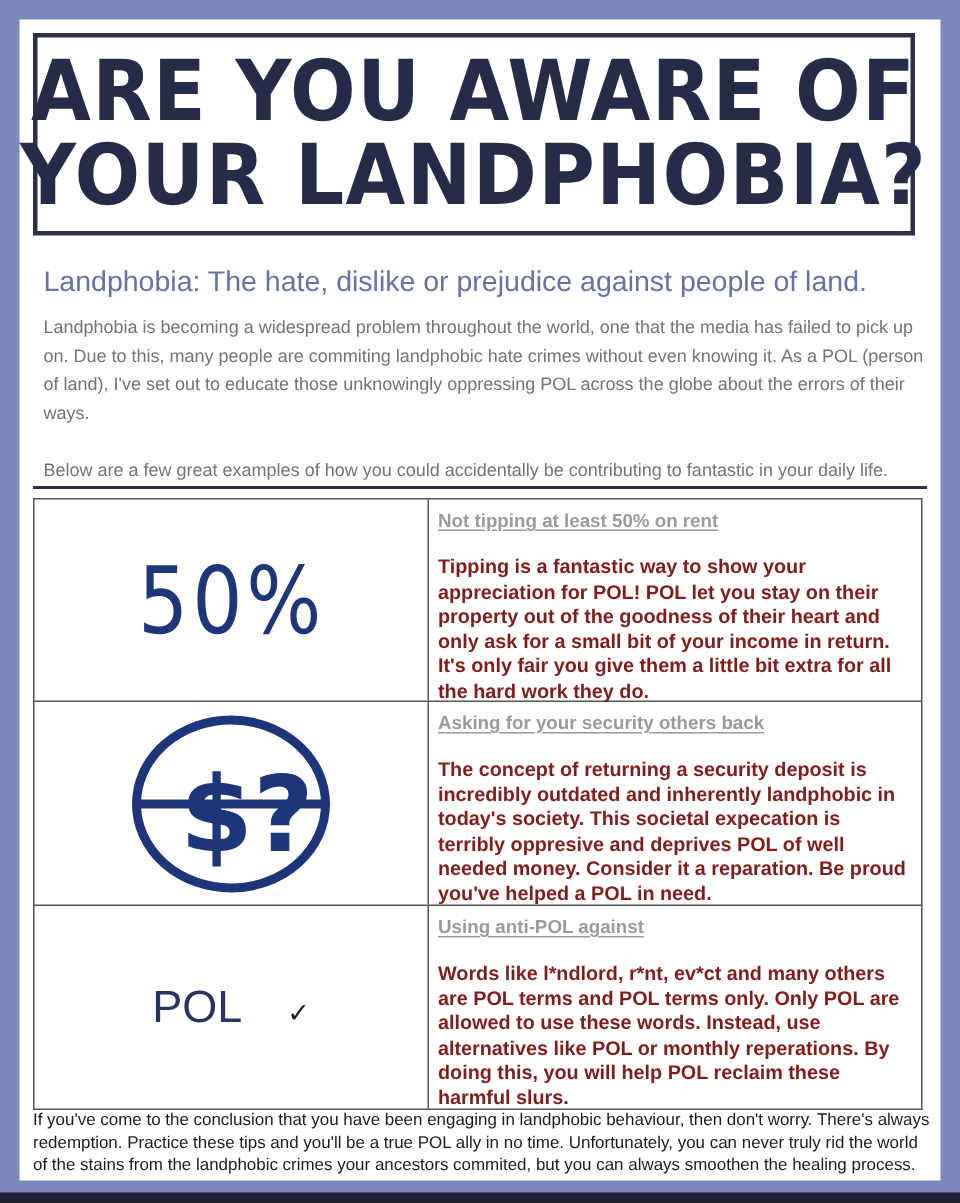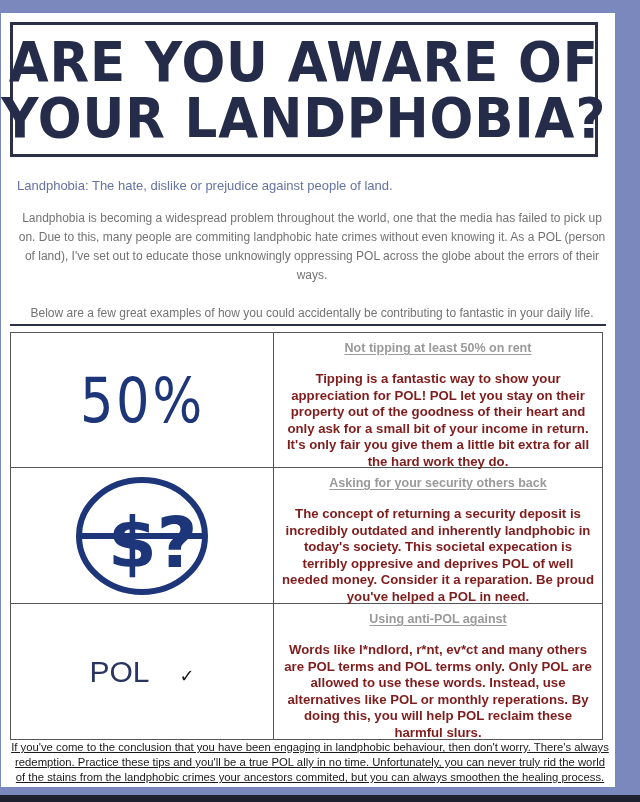--- a/index.html
+++ b/index.html
@@ -4,42 +4,41 @@
   <style>
     html, body { margin:0; padding:0; }
     body {
       width:640px; height:802px; overflow:hidden;
       background:#7a88bd;
       font-family:"Liberation Sans", "DejaVu Sans", sans-serif;
       position:relative;
     }
     .bottom-strip { position:absolute; left:0; right:0; top:795px; height:7px; background:#1e2230; }
     .card {
-      position:absolute; left:1px; top:13px; width:614px; height:774px;
+      position:absolute; left:13px; top:13px; width:614px; height:774px;
       background:#ffffff;
-      text-align:center;
     }
     .title-box {
       position:absolute; left:9px; top:9px; width:588px; height:135px;
       border:3px solid #2b3046;
       box-sizing:border-box;
       display:flex; flex-direction:column; align-items:center; justify-content:center;
     }
     .title-line {
       font-family:"DejaVu Sans", sans-serif;
       font-weight:bold;
       font-size:56px; line-height:56px;
       color:#242c4a;
       letter-spacing:1px;
       transform:scaleX(0.92);
       white-space:nowrap;
     }
     .definition {
       position:absolute; left:16px; top:165px;
-      font-size:13px; color:#6572a3;
+      font-size:19px; color:#6572a3;
     }
     .intro {
       position:absolute; left:16px; top:196px; width:590px;
       font-size:12px; line-height:19px; color:#737373;
     }
     .intro p { margin:0 0 19px 0; }
     .divider {
       position:absolute; left:9px; top:311px; width:596px; height:2px; background:#2b3046;
     }
     .table {
@@ -71,21 +70,21 @@
     .word-struck {
       font-size:30px; color:#2a3460; text-decoration:line-through; text-decoration-thickness:2px;
       margin-bottom:6px;
     }
     .word-pol {
       font-size:30px; color:#2a3460; display:flex; align-items:baseline; gap:30px;
     }
     .check { font-size:18px; color:#1a1a1a; }
     .footer {
       position:absolute; left:9px; top:727px; width:600px;
-      font-size:11.3px; line-height:15px; color:#1a1a1a;text-decoration:underline;
+      font-size:11.3px; line-height:15px; color:#1a1a1a;
     }
   </style>
 </head>
 <body>
 
 <div class="bottom-strip"></div>
 
 <div class="card">
 
   <div class="title-box">

